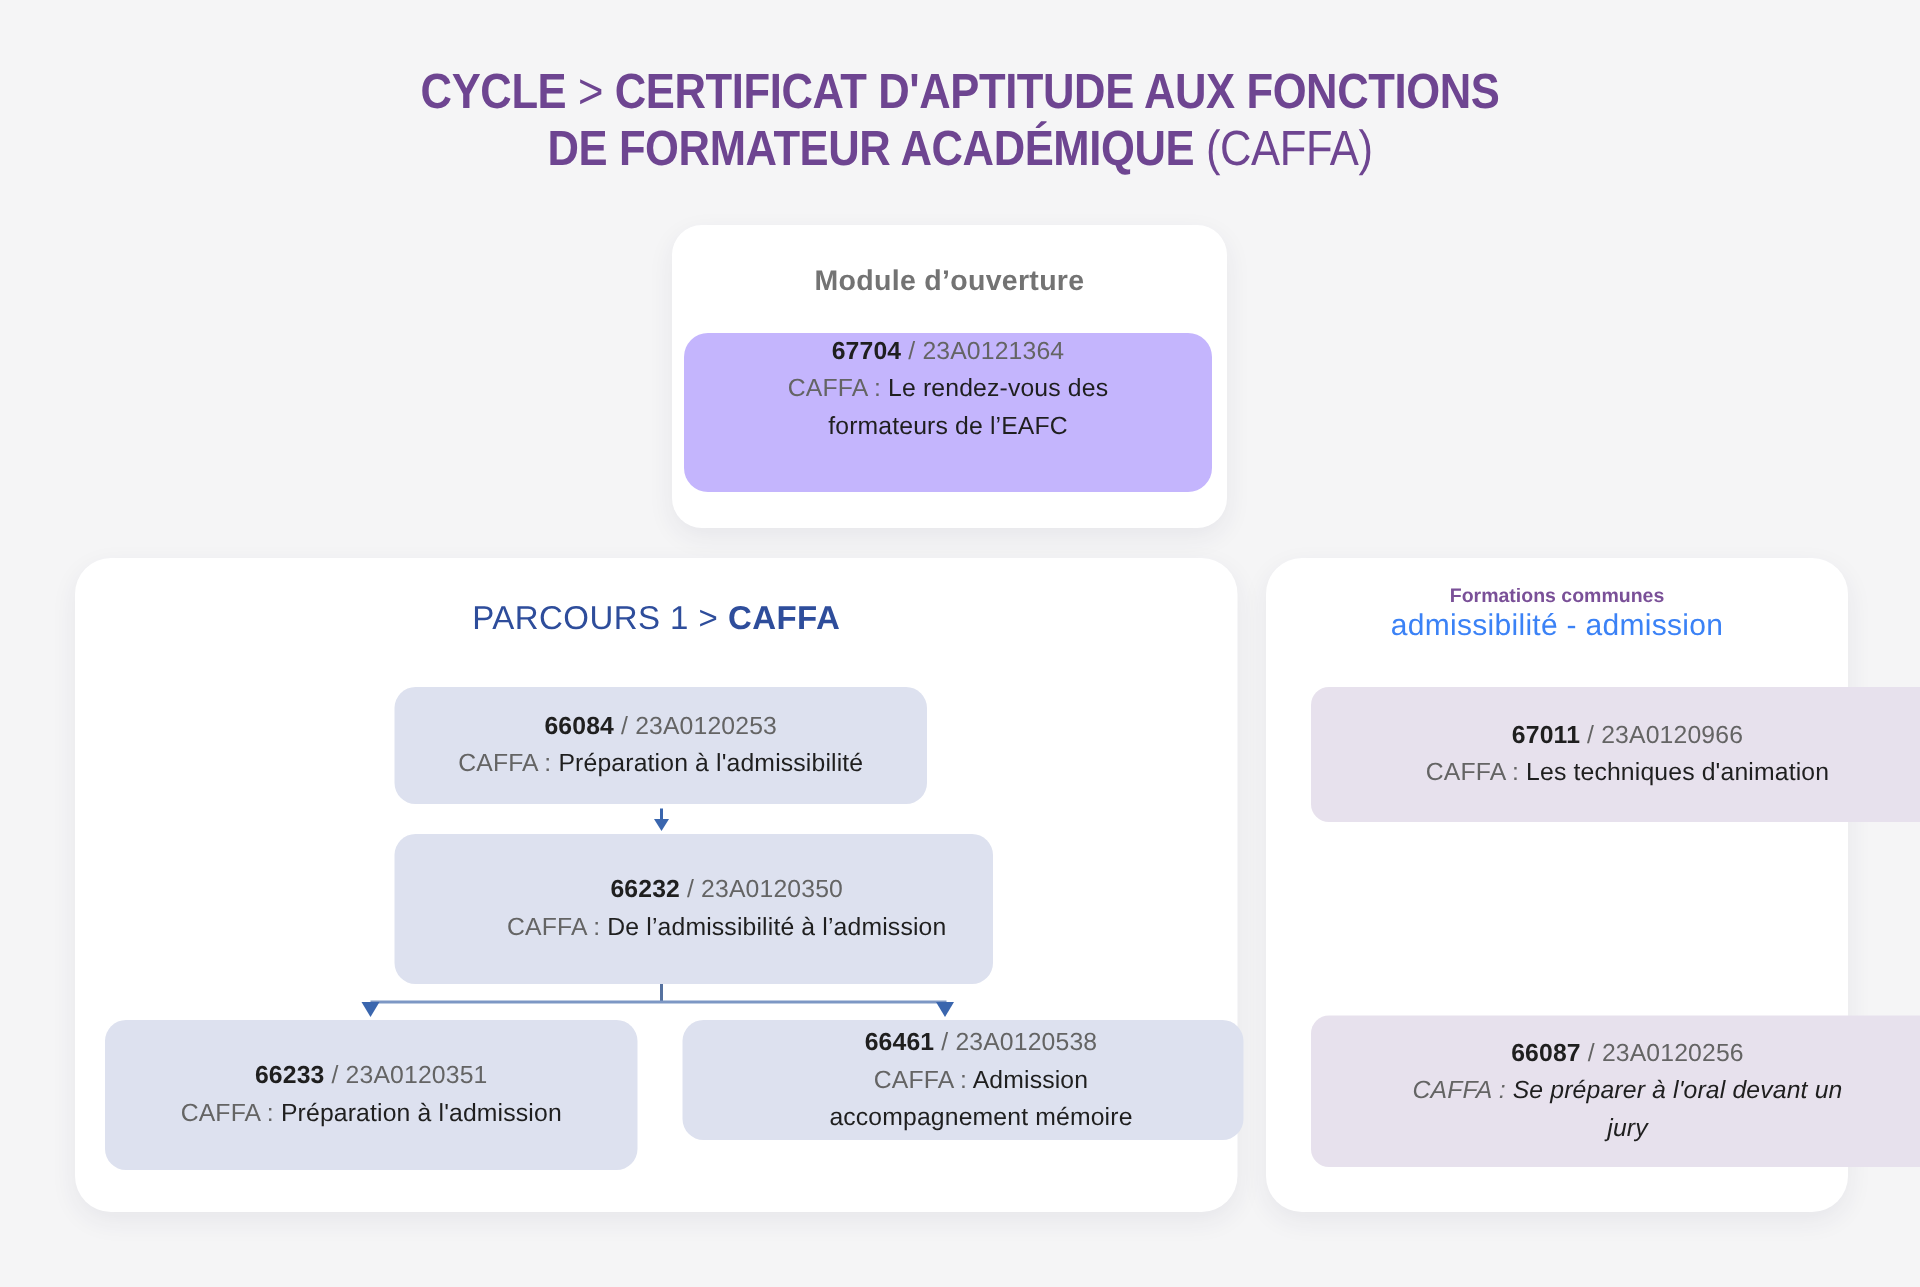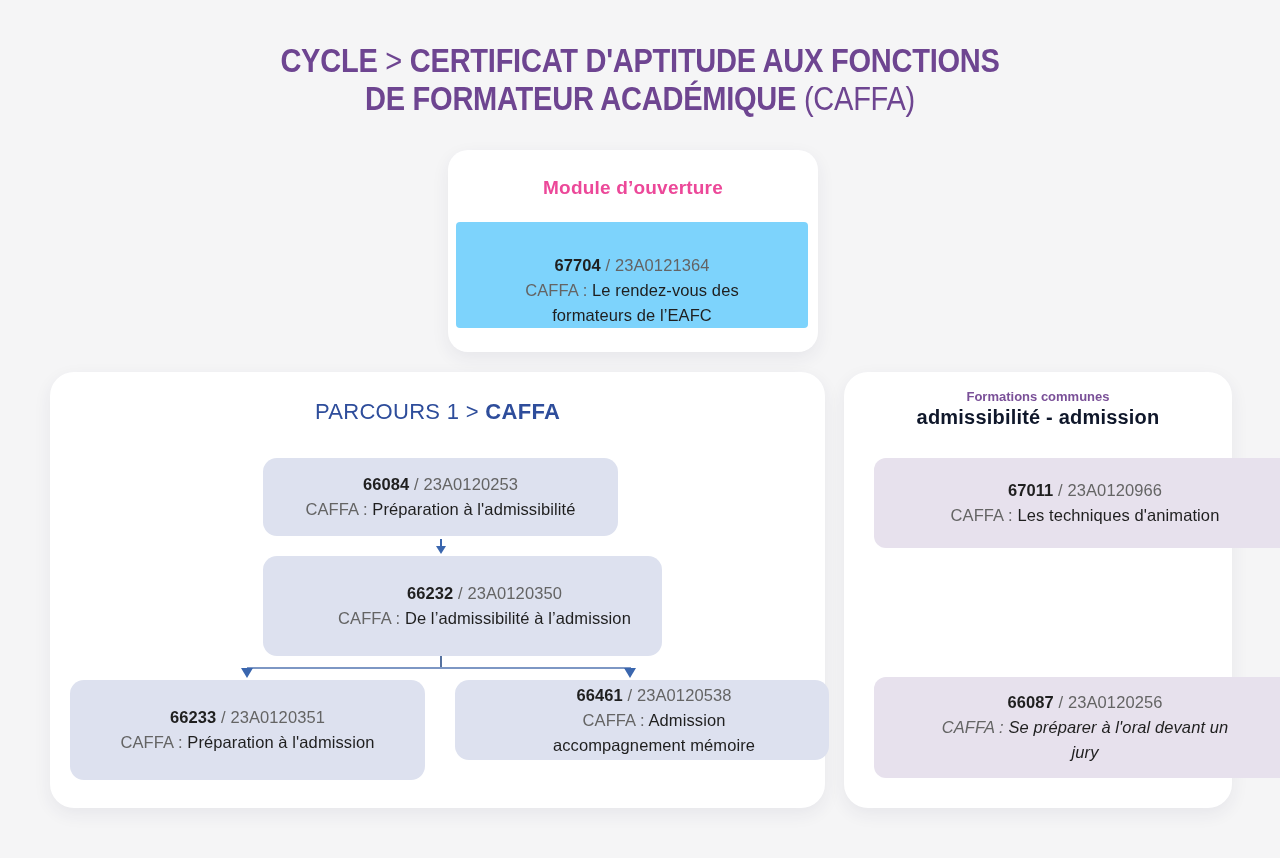--- a/index.html
+++ b/index.html
@@ -17,23 +17,23 @@
   .cline{margin:0 auto;}
   .code{font-weight:700;color:#1f1f1f;}
   .muted{color:#646464;}
   .dark{color:#1f1f1f;}
   .mw295{max-width:295px;} .mw300{max-width:300px;} .mw305{max-width:305px;font-style:italic;}
   .mw320{max-width:320px;} .mw240{max-width:240px;}
 
   
   .module-card{position:absolute;left:448px;top:150px;width:370px;height:202px;background:#ffffff;
     border-radius:20px;box-shadow:0 6px 18px rgba(40,40,80,.07);}
-  .module-heading{margin:0;padding-top:27px;text-align:center;font-size:19px;font-weight:700;color:#ec4899;letter-spacing:.2px;}
-  .gold-box{position:absolute;left:8px;right:10px;top:72px;height:106px;background:#7dd3fc;border-radius:4px;
-    display:flex;align-items:flex-end;justify-content:center;}
+  .module-heading{margin:0;padding-top:27px;text-align:center;font-size:19px;font-weight:700;color:#737373;letter-spacing:.2px;}
+  .gold-box{position:absolute;left:8px;right:10px;top:72px;height:106px;background:#c4b5fd;border-radius:16px;
+    display:flex;align-items:flex-start;justify-content:center;}
 
   
   .panel{position:absolute;top:372px;height:436px;background:#ffffff;border-radius:24px;
     box-shadow:0 6px 18px rgba(40,40,80,.07);}
   .left-panel{left:50px;width:775px;}
   .right-panel{left:844px;width:388px;}
 
   
   .parcours-heading{margin:0;padding-top:27px;text-align:center;font-size:22px;font-weight:400;
     color:#2e4d9b;letter-spacing:.3px;}
@@ -48,21 +48,21 @@
   .v-head{position:absolute;left:386px;top:174px;width:0;height:0;
     border-left:5px solid transparent;border-right:5px solid transparent;border-top:8px solid #3a66ae;}
   .branch-stem{position:absolute;left:390px;top:284px;width:2px;height:12px;background:#55719f;}
   .branch-line{position:absolute;left:197px;top:295px;width:384px;height:1.5px;background:#7d97c4;}
   .b-head{position:absolute;top:296px;width:0;height:0;
     border-left:6px solid transparent;border-right:6px solid transparent;border-top:10px solid #3a66ae;}
   .b-head.left{left:191px;} .b-head.right{left:574px;}
 
   
   .fc-heading1{margin:0;padding-top:17px;text-align:center;font-size:13px;font-weight:700;color:#7a5098;}
-  .fc-heading2{margin:2px 0 0 0;text-align:center;font-size:20px;font-weight:700;color:#0f172a;letter-spacing:.2px;}
+  .fc-heading2{margin:2px 0 0 0;text-align:center;font-size:20px;font-weight:400;color:#3b82f6;letter-spacing:.2px;}
   .fc-card{position:absolute;left:30px;width:422px;background:#e7e1ed;border-radius:12px;
     display:flex;align-items:center;justify-content:center;}
   .fc1{top:86px;height:90px;}
   .fc2{top:189px;height:101px;}
   .fc3{top:305px;height:101px;}
 </style>
 </head>
 <body>
 
 <div class="canvas">

